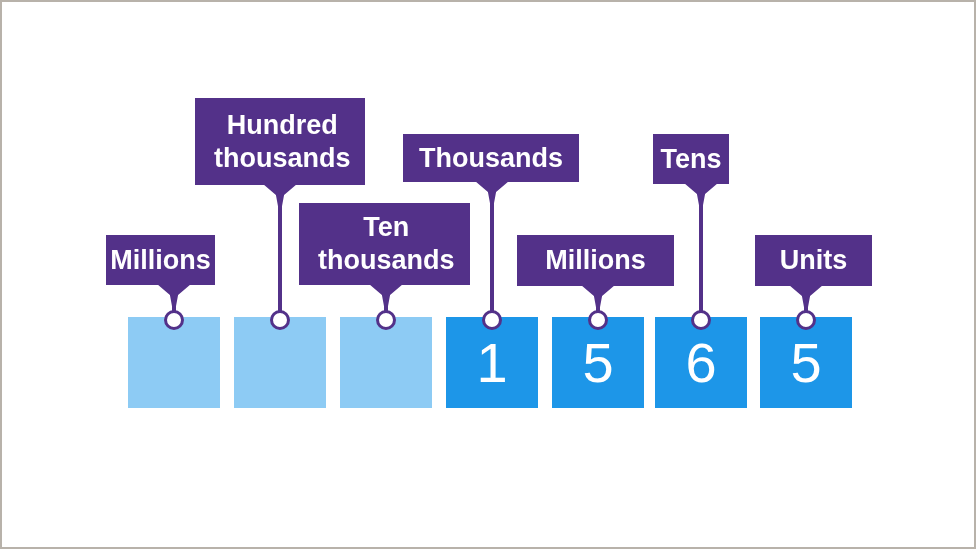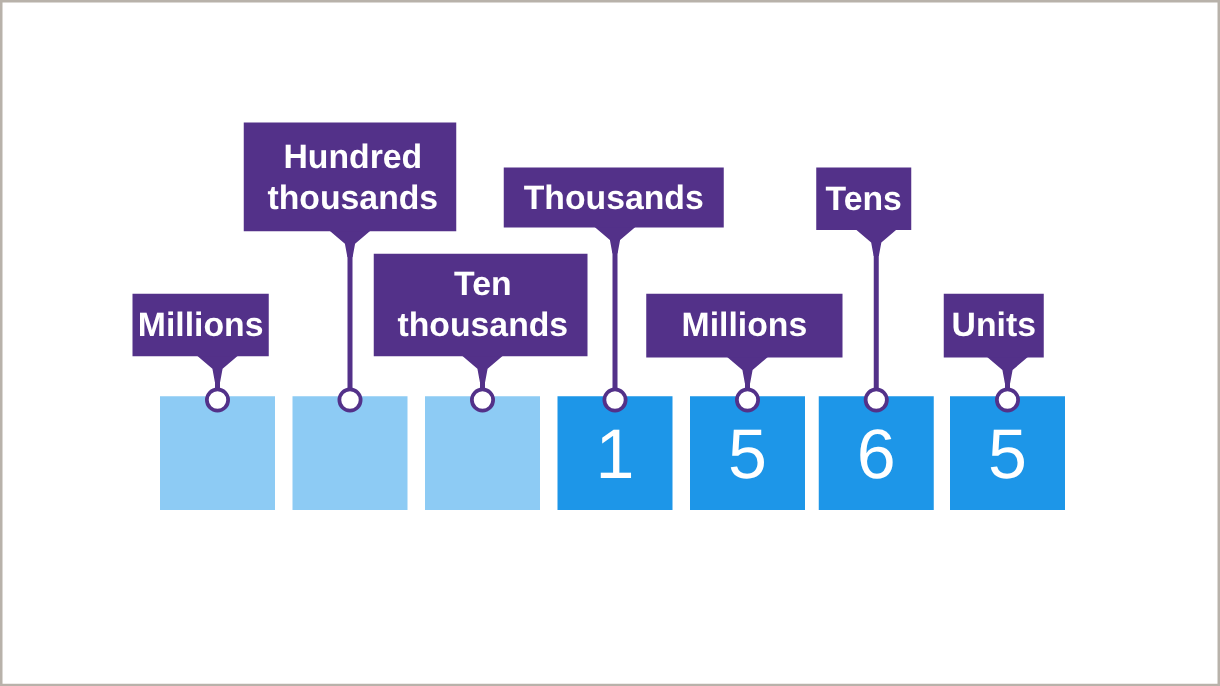--- a/index.html
+++ b/index.html
@@ -119,21 +119,21 @@
   </div>
   <div class="plabel" style="left:401px;top:132px;width:176px;height:48px">
     <span>Thousands</span>
   </div>
   <div class="plabel" style="left:515px;top:233px;width:157px;height:51px">
     <span>Millions</span>
   </div>
   <div class="plabel" style="left:651px;top:132px;width:76px;height:50px">
     <span>Tens</span>
   </div>
-  <div class="plabel" style="left:753px;top:233px;width:80px;height:51px">
+  <div class="plabel" style="left:753px;top:233px;width:117px;height:51px">
     <span>Units</span>
   </div>
 
   <div class="node" style="left:162px;top:308px"></div>
   <div class="node" style="left:268px;top:308px"></div>
   <div class="node" style="left:374px;top:308px"></div>
   <div class="node" style="left:480px;top:308px"></div>
   <div class="node" style="left:586px;top:308px"></div>
   <div class="node" style="left:689px;top:308px"></div>
   <div class="node" style="left:794px;top:308px"></div>

